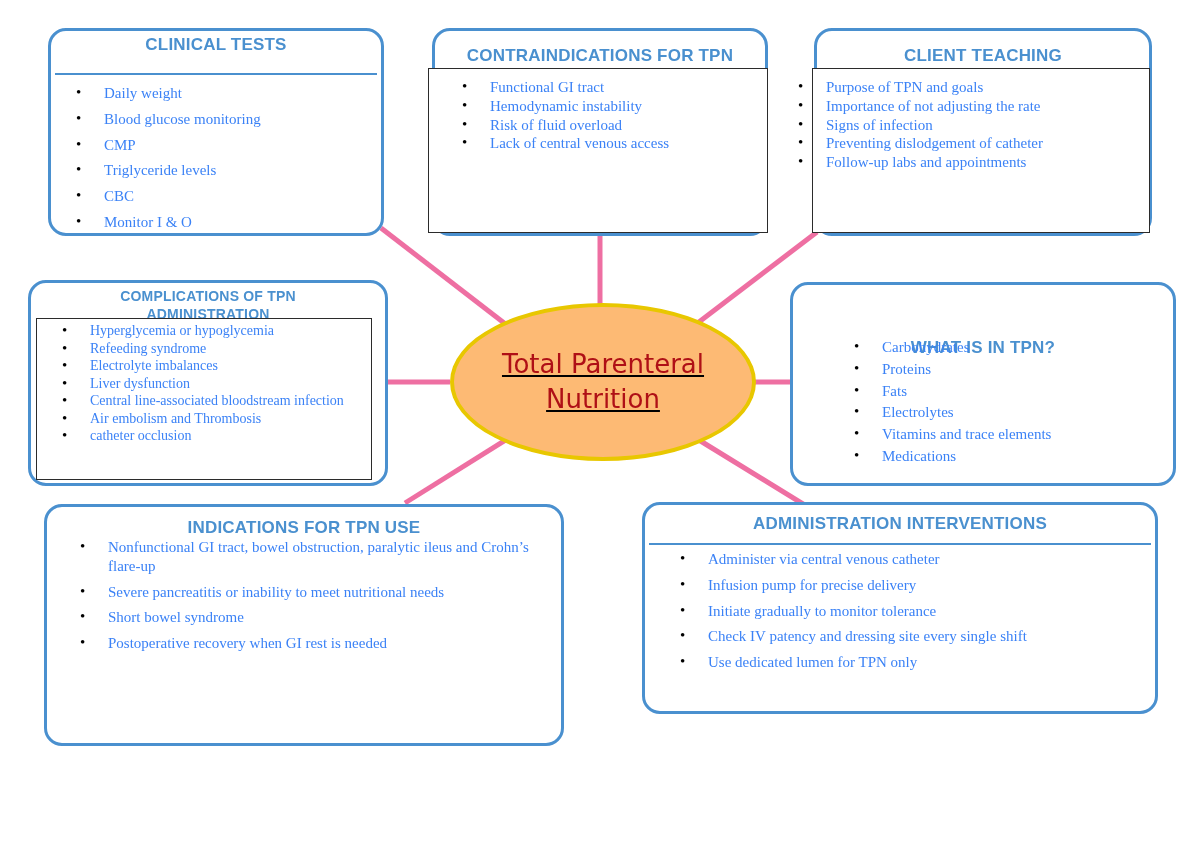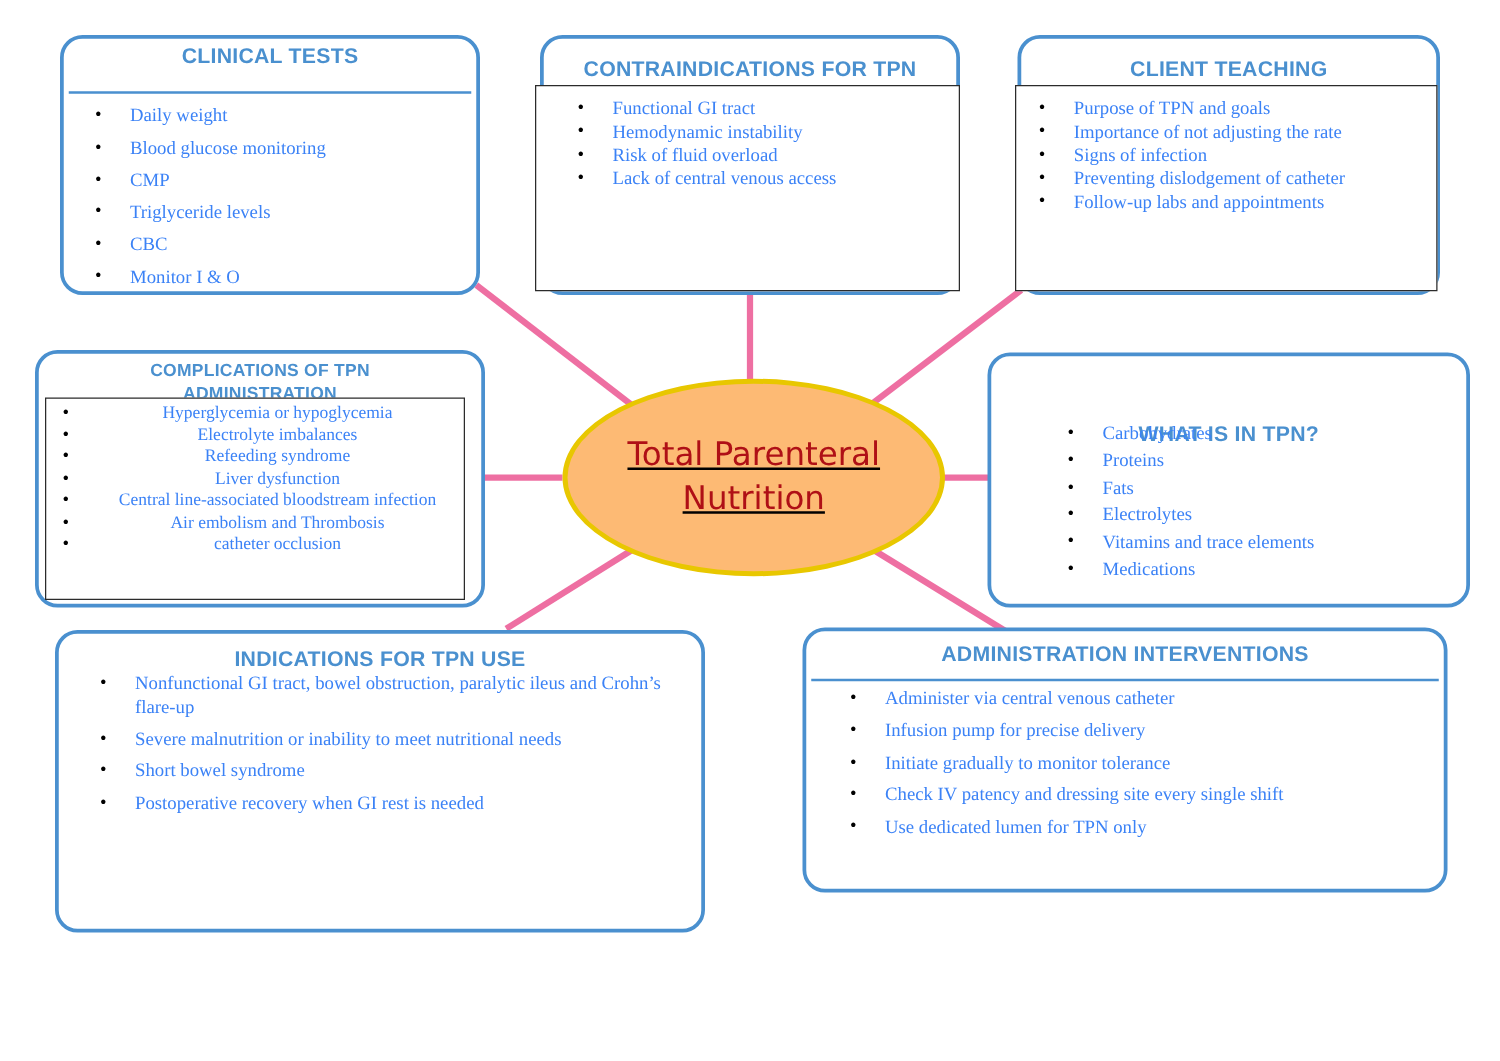--- a/index.html
+++ b/index.html
@@ -148,42 +148,42 @@
       <li>Hemodynamic instability</li>
       <li>Risk of fluid overload</li>
       <li>Lack of central venous access</li>
     </ul>
   </div>
 
   <div class="card" style="left:814px; top:28px; width:338px; height:208px;">
     <div class="card-title" style="top:14px;">CLIENT TEACHING</div>
   </div>
   <div class="inner-panel" style="left:812px; top:68px; width:338px; height:165px;"></div>
-  <div class="bl-wrap" style="left:817px; top:78px; width:318px;">
+  <div class="bl-wrap" style="left:784px; top:78px; width:318px;">
     <ul class="bullets tight">
       <li>Purpose of TPN and goals</li>
       <li>Importance of not adjusting the rate</li>
       <li>Signs of infection</li>
       <li>Preventing dislodgement of catheter</li>
       <li>Follow-up labs and appointments</li>
     </ul>
   </div>
 
   <div class="card" style="left:28px; top:280px; width:360px; height:206px;">
     <div class="card-title" style="top:5px; font-size:14px;">
       <div>COMPLICATIONS OF TPN</div>
       <div>ADMINISTRATION</div>
     </div>
   </div>
   <div class="inner-panel" style="left:36px; top:318px; width:336px; height:162px;"></div>
-  <div class="bl-wrap" style="left:36px; top:322px; width:330px;text-align:center;">
+  <div class="bl-wrap" style="left:48px; top:322px; width:330px;">
     <ul class="bullets tight" style="font-size:14px;">
       <li>Hyperglycemia or hypoglycemia</li>
+      <li>Refeeding syndrome</li>
       <li>Electrolyte imbalances</li>
-      <li>Refeeding syndrome</li>
       <li>Liver dysfunction</li>
       <li> Central line-associated bloodstream infection</li>
       <li>Air embolism and Thrombosis</li>
       <li>catheter occlusion</li>
     </ul>
   </div>
 
   <div class="card" style="left:790px; top:282px; width:386px; height:204px;">
     <div class="card-title" style="top:11px;margin-top:41px;">WHAT IS IN TPN?</div>
   </div>
@@ -197,21 +197,21 @@
       <li>Medications</li>
     </ul>
   </div>
 
   <div class="card" style="left:44px; top:504px; width:520px; height:242px;">
     <div class="card-title" style="top:10px;">INDICATIONS FOR TPN USE</div>
   </div>
   <div class="bl-wrap" style="left:66px; top:538px; width:480px;">
     <ul class="bullets loose" style="font-size:15px;">
       <li>Nonfunctional GI tract, bowel obstruction, paralytic ileus and Crohn’s flare-up</li>
-      <li>Severe malnutrition or inability to meet nutritional needs</li>
+      <li>Severe pancreatitis or inability to meet nutritional needs</li>
       <li>Short bowel syndrome</li>
       <li>Postoperative recovery when GI rest is needed</li>
     </ul>
   </div>
 
   <div class="card" style="left:642px; top:502px; width:516px; height:212px;">
     <div class="card-title" style="top:8px;">ADMINISTRATION INTERVENTIONS</div>
     <div class="rule" style="left:4px; right:4px; top:38px;"></div>
   </div>
   <div class="bl-wrap" style="left:666px; top:550px; width:480px;">

